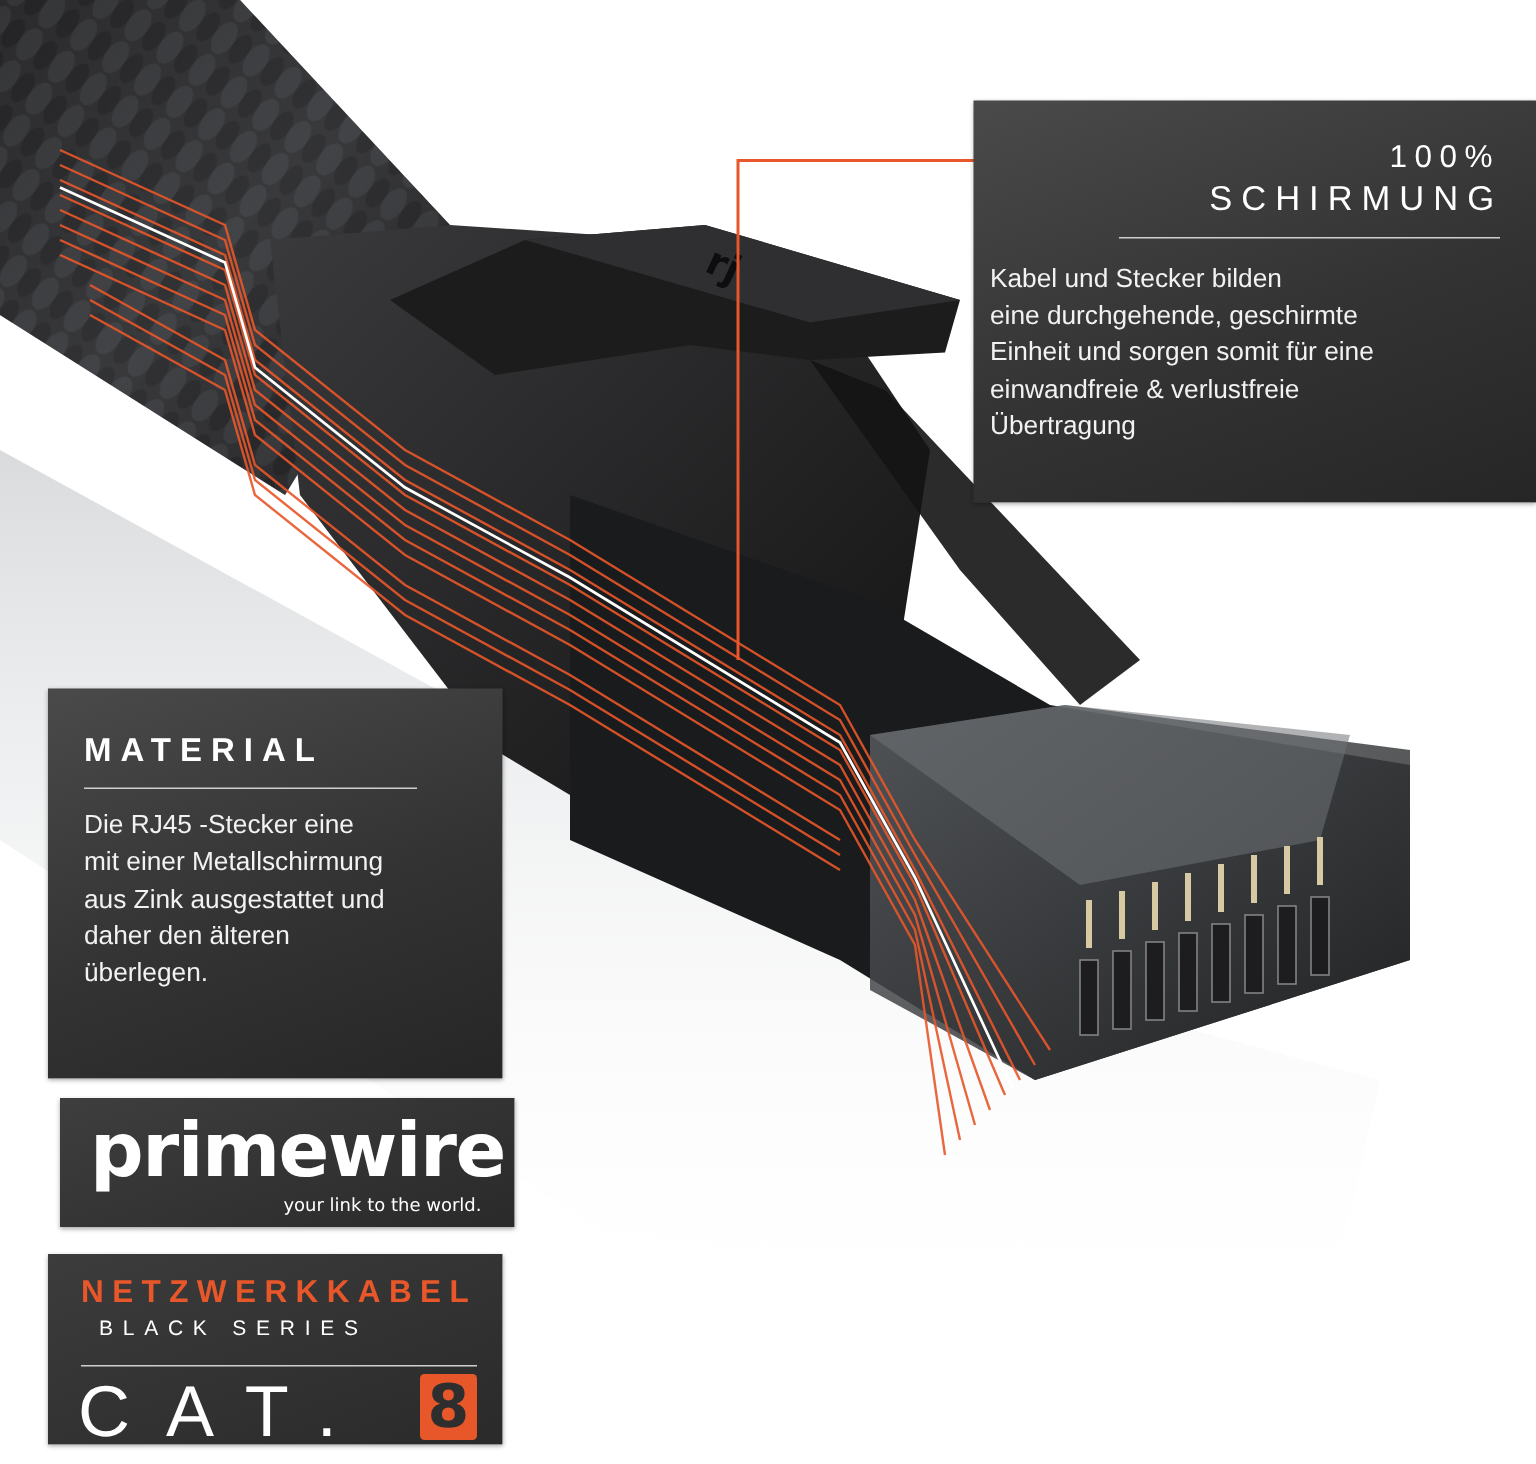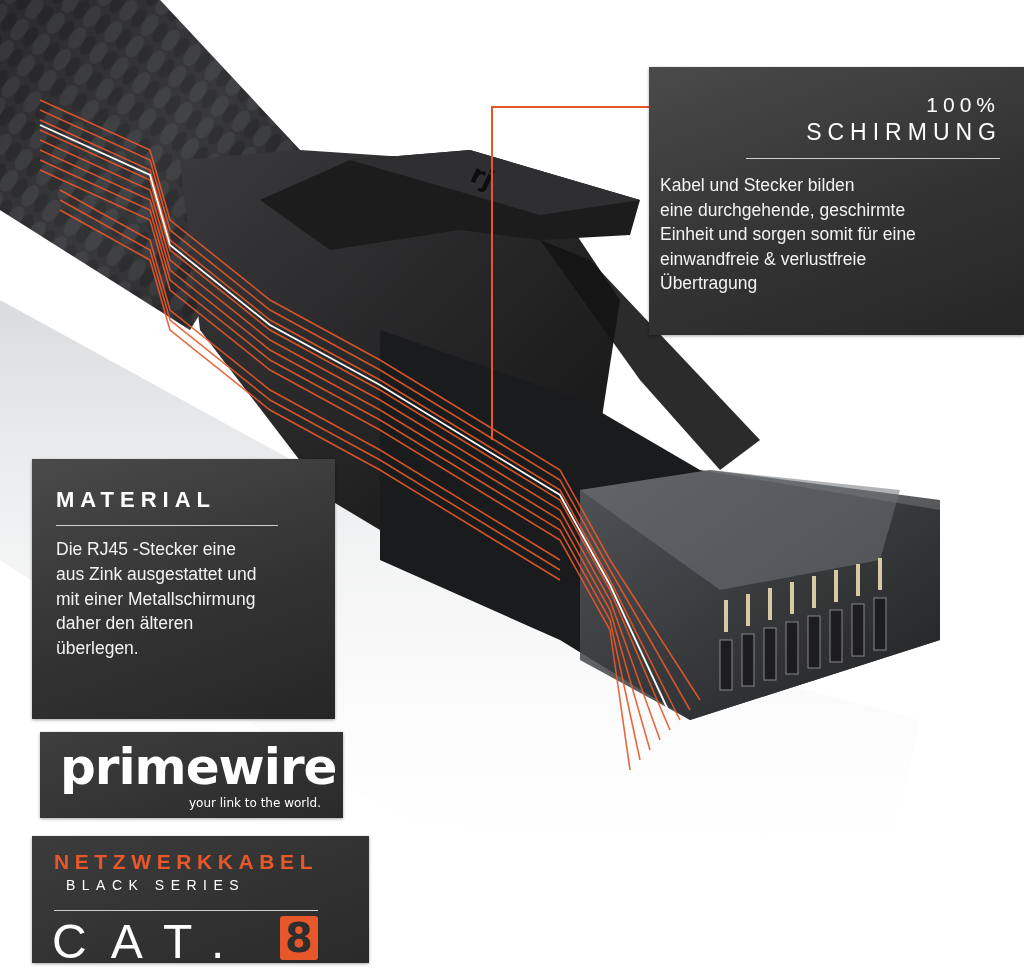--- a/index.html
+++ b/index.html
@@ -42,21 +42,21 @@
   .panel-brand { left: 40px; top: 732px; width: 303px; height: 86px; background: linear-gradient(160deg,#3e3e3e,#2a2a2a); }
   .brand-logo {
     position: absolute; left: 20px; top: 6px;
     font-family: "DejaVu Sans", sans-serif; font-size: 50px; font-weight: bold;
     letter-spacing: -1px; color: #ffffff;
   }
   .brand-tag {
     position: absolute; right: 22px; top: 64px;
     font-family: "DejaVu Sans", sans-serif; font-size: 12px; color: #ffffff;
   }
-  .panel-cat { left: 32px; top: 836px; width: 303px; height: 127px; background: linear-gradient(160deg,#3c3c3c,#2a2a2a); padding-left: 34px; }
+  .panel-cat { left: 32px; top: 836px; width: 303px; height: 127px; background: linear-gradient(160deg,#3c3c3c,#2a2a2a); }
   .cat-line1 {
     position: absolute; left: 22px; top: 14px;
     font-size: 21px; font-weight: bold; letter-spacing: 5.6px;
   }
   .cat-line2 {
     position: absolute; left: 34px; top: 41px;
     font-size: 14px; letter-spacing: 6.5px;
   }
   .cat-rule { position: absolute; left: 22px; width: 264px; top: 74px; height: 1px; background: #cfcfcf; }
   .cat-line3 {
@@ -167,22 +167,22 @@
     <div>einwandfreie &amp; verlustfreie</div>
     <div>Übertragung</div>
   </div>
 </div>
 
 <div class="panel panel-material">
   <div class="material-title">MATERIAL</div>
   <div class="material-rule"></div>
   <div class="material-body">
     <div>Die RJ45 -Stecker eine</div>
+    <div>mit einer Metallschirmung</div>
     <div>aus Zink ausgestattet und</div>
-    <div>mit einer Metallschirmung</div>
     <div>daher den älteren</div>
     <div>überlegen.</div>
   </div>
 </div>
 
 <div class="panel panel-brand">
   <div class="brand-logo">primewire</div>
   <div class="brand-tag">your link to the world.</div>
 </div>
 

